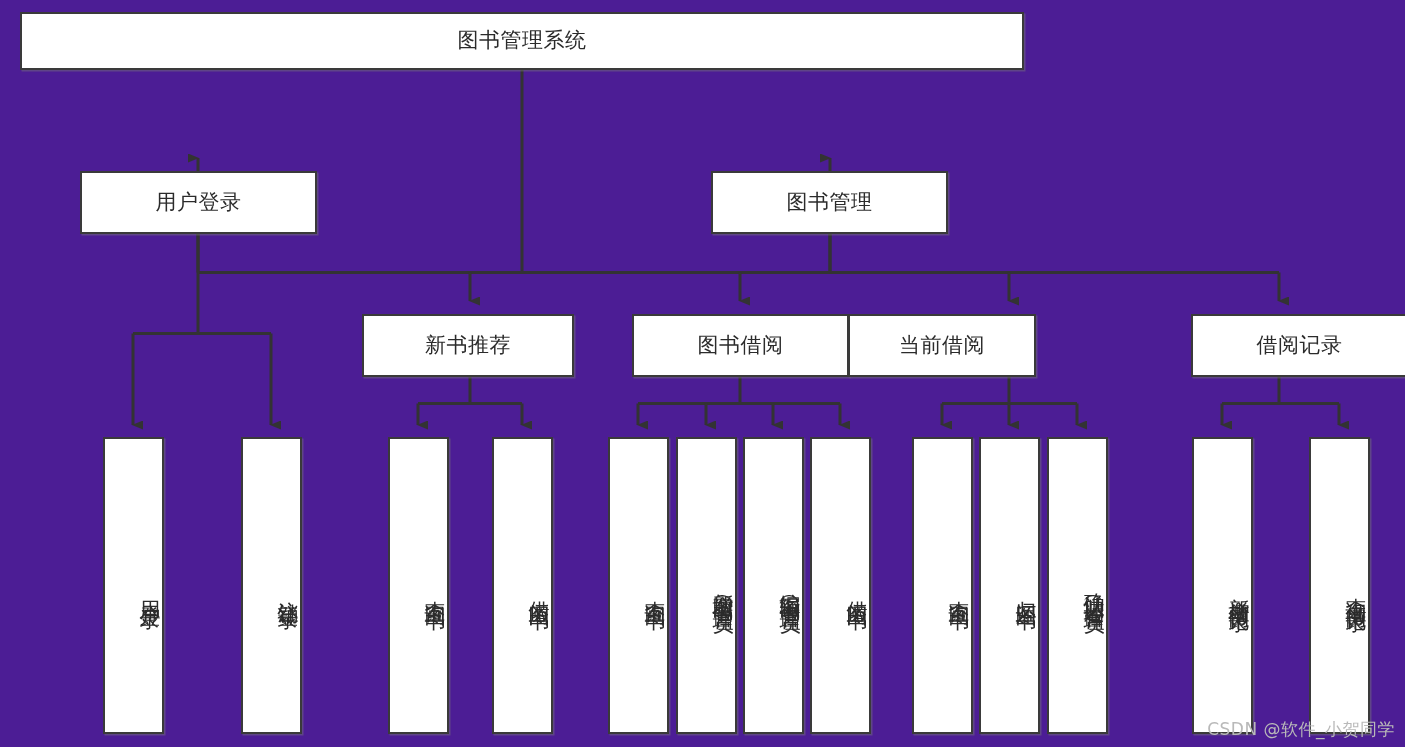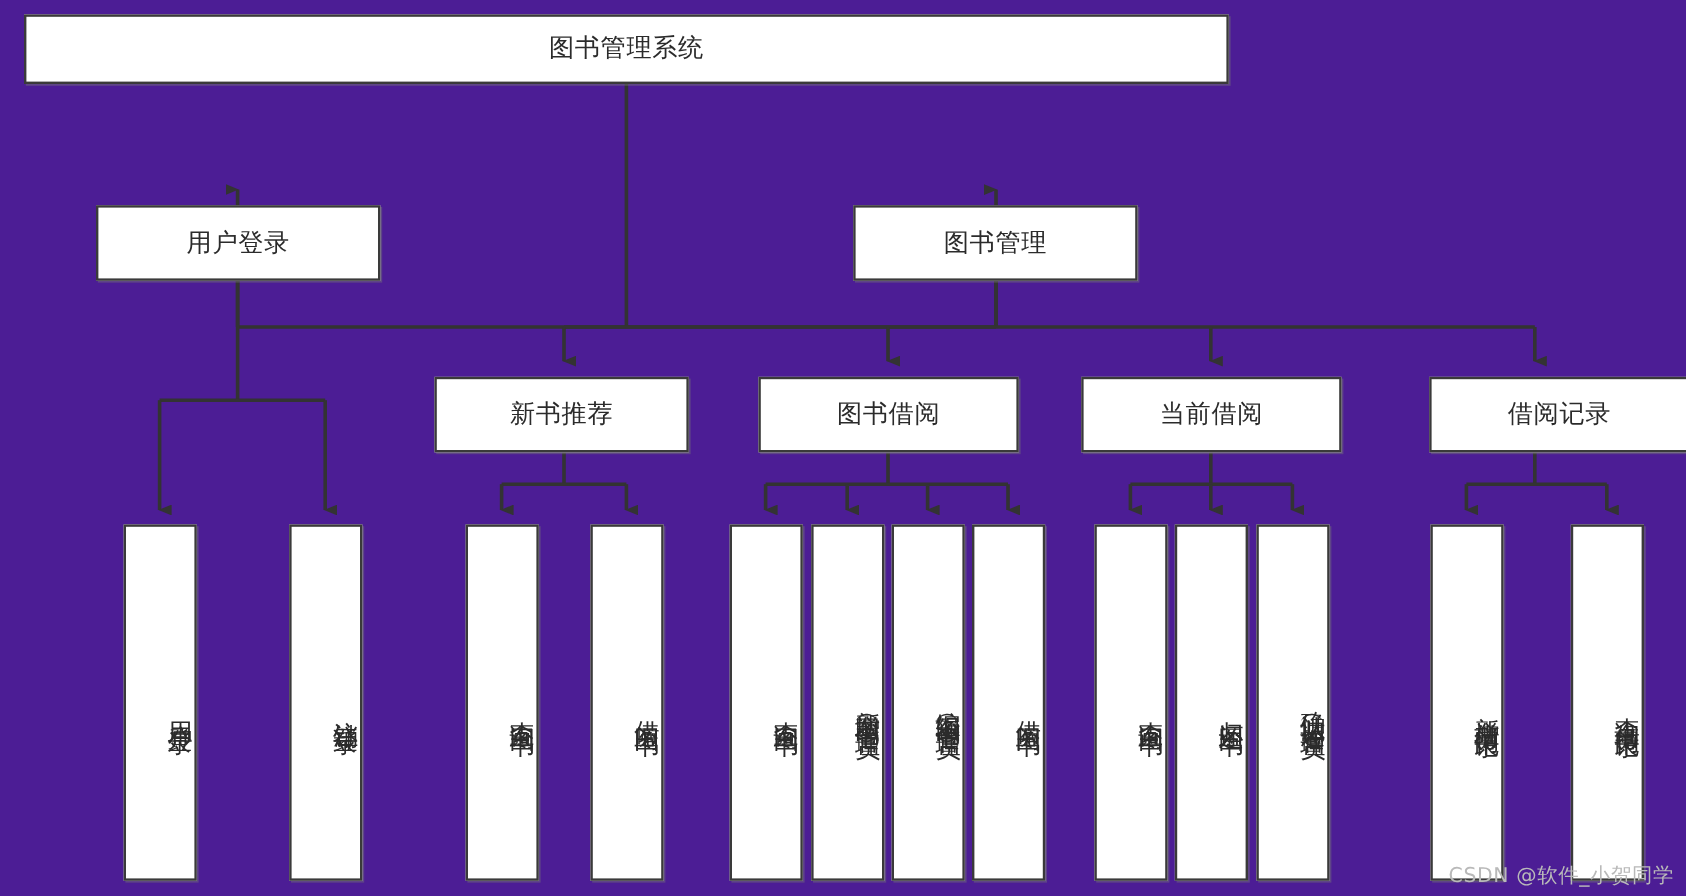--- a/index.html
+++ b/index.html
@@ -132,21 +132,21 @@
   <div class="node node-h" style="left:711px; top:171px; width:237px; height:63px;">
     <span class="node-label">图书管理</span>
   </div>
 
   <div class="node node-h" style="left:362px; top:314px; width:212px; height:63px;">
     <span class="node-label">新书推荐</span>
   </div>
   <div class="node node-h" style="left:632px; top:314px; width:217px; height:63px;">
     <span class="node-label">图书借阅</span>
   </div>
-  <div class="node node-h" style="left:901px; top:314px; width:217px; height:63px;">
+  <div class="node node-h" style="left:848px; top:314px; width:188px; height:63px;">
     <span class="node-label">当前借阅</span>
   </div>
   <div class="node node-h" style="left:1171px; top:314px; width:217px; height:63px;margin-left:20px;">
     <span class="node-label">借阅记录</span>
   </div>
 
   <div class="node node-v" style="left:103px; top:437px; width:61px; height:297px;">
     <span class="node-label">用户登录</span>
   </div>
   <div class="node node-v" style="left:241px; top:437px; width:61px; height:297px;">

